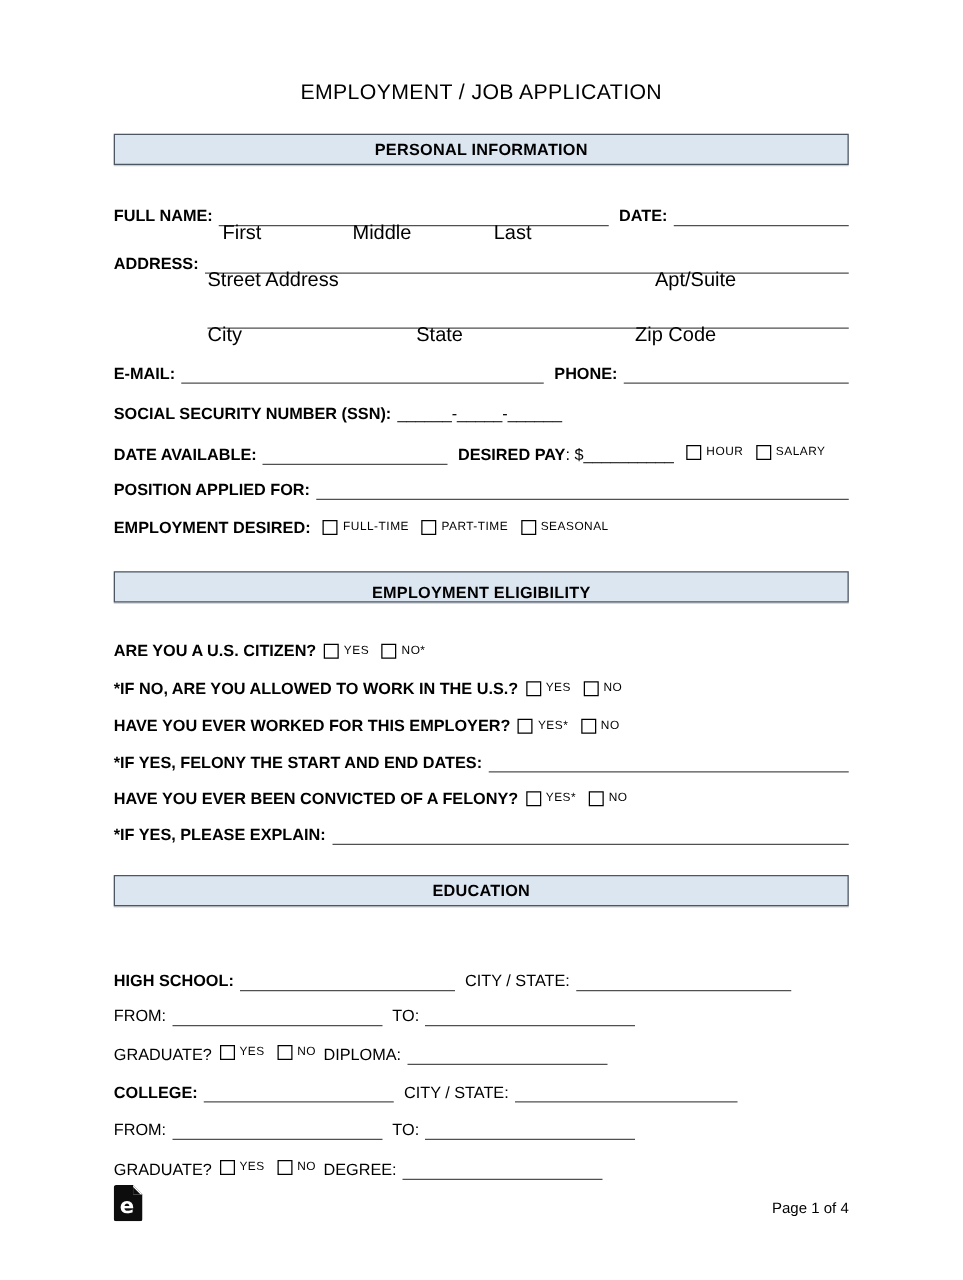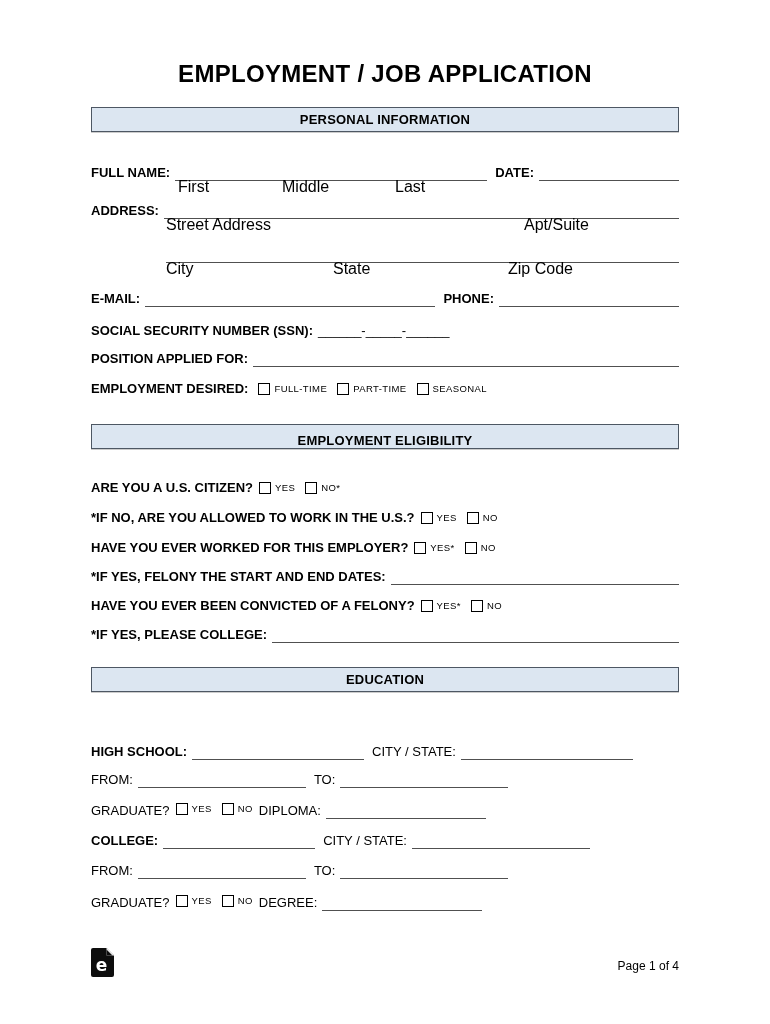--- a/index.html
+++ b/index.html
@@ -1,19 +1,19 @@
 <!DOCTYPE html>
 <html><head>
 <meta charset="utf-8">
 <style>
   html,body{margin:0;padding:0;background:#fff;}
   .page{position:relative;width:770px;height:1024px;background:#ffffff;overflow:hidden;
         font-family:"Liberation Sans","DejaVu Sans",sans-serif;color:#000;}
   .content{position:absolute;left:91px;top:0;width:588px;}
-  .title{margin:62px 0 0;text-align:center;font-size:24px;line-height:24px;font-weight:700;letter-spacing:.3px;}
+  .title{margin:62px 0 0;text-align:center;font-size:17px;line-height:24px;font-weight:400;letter-spacing:.3px;}
   .secbox{height:23px;background:#dce6f1;border:1.5px solid #4d5763;
           display:flex;align-items:center;justify-content:center;
           font-weight:700;font-size:13px;letter-spacing:.2px;box-shadow:0 1px 0 rgba(0,0,0,.2);}
   .row{display:flex;align-items:flex-end;font-size:13px;line-height:16px;}
   .rowc{display:flex;align-items:center;font-size:13px;line-height:16px;}
   .bl{font-weight:700;white-space:nowrap;}
   .rl{white-space:nowrap;}
   .ml8{margin-left:8px;}
   .fld{border-bottom:1px solid #505050;height:15px;margin-left:5px;}
   .grow{flex:1;}
@@ -74,20 +74,34 @@
       <span class="fld grow"></span>
       <span class="bl ml8">PHONE:</span>
       <span class="fld" style="width:180px;"></span>
     </div>
 
     <div class="row" style="margin-top:16px;">
       <span class="bl">SOCIAL SECURITY NUMBER (SSN):</span>
       <span class="blank" style="margin-left:5px;">______-_____-______</span>
     </div>
 
+    <div class="row" style="margin-top:15px;">
+      <span class="bl">DATE AVAILABLE:</span>
+      <span class="fld" style="width:148px;"></span>
+      <span class="bl ml8">DESIRED PAY</span>
+      <span class="blank">: $__________</span>
+      <span class="cbi">
+        <span class="cb"></span>
+        <span class="cbl">HOUR</span>
+      </span>
+      <span class="cbi">
+        <span class="cb"></span>
+        <span class="cbl">SALARY</span>
+      </span>
+    </div>
 
     <div class="row" style="margin-top:12px;">
       <span class="bl">POSITION APPLIED FOR:</span>
       <span class="fld grow"></span>
     </div>
 
     <div class="rowc" style="margin-top:14px;text-align:right;">
       <span class="bl">EMPLOYMENT DESIRED:</span>
       <span class="cbi">
         <span class="cb"></span>
@@ -154,21 +168,21 @@
         <span class="cb"></span>
         <span class="cbl">YES*</span>
       </span>
       <span class="cbi">
         <span class="cb"></span>
         <span class="cbl">NO</span>
       </span>
     </div>
 
     <div class="row" style="margin-top:13px;">
-      <span class="bl">*IF YES, PLEASE COLLEGE:</span>
+      <span class="bl">*IF YES, PLEASE EXPLAIN:</span>
       <span class="fld grow"></span>
     </div>
 
     <div class="secbox" style="margin-top:24px;">
       <span>EDUCATION</span>
     </div>
 
     <div class="row" style="margin-top:52px;align-items:flex-end;">
       <span class="bl">HIGH SCHOOL:</span>
       <span class="fld" style="width:172px;"></span>

